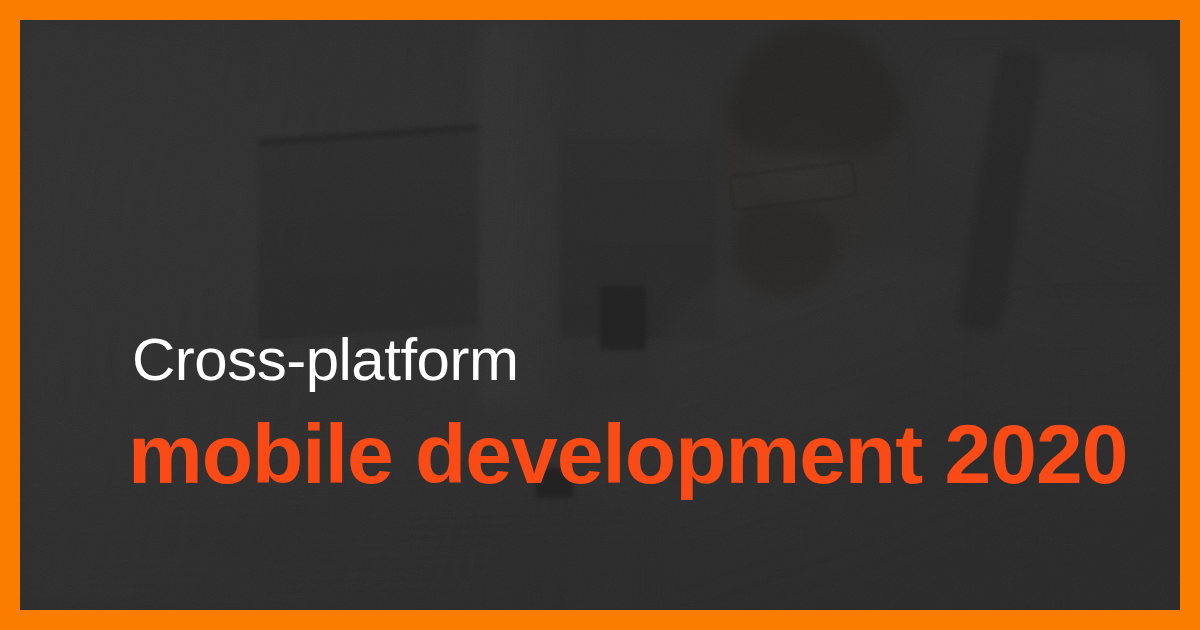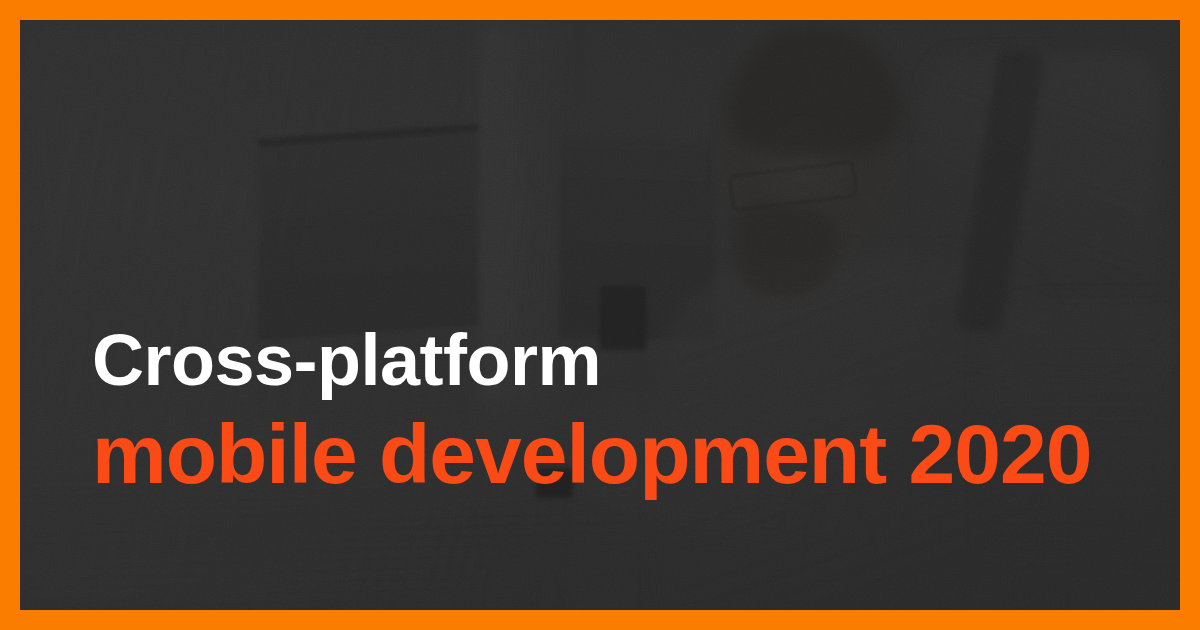--- a/index.html
+++ b/index.html
@@ -215,31 +215,33 @@
     top: 292px;
     width: 1030px;
     pointer-events: none;
   }
   .line {
     display: block;
     white-space: nowrap;
     letter-spacing: -0.5px;
   }
   .line-1 {
-    font-size: 72px;
+    font-size: 60px;
     line-height: 96px;
-    font-weight: 700;
+    font-weight: 400;
     color: #ffffff;
+    margin-left: 40px;
   }
   .line-2 {
     font-size: 84px;
     line-height: 92px;
     font-weight: 700;
     color: #fa4b16;
     letter-spacing: -1px;
+    margin-left: 36px;
   }
 </style>
 </head>
 <body>
 
 <div id="banner">
 
   <div class="stage">
 
     <div class="photo-base"></div>

